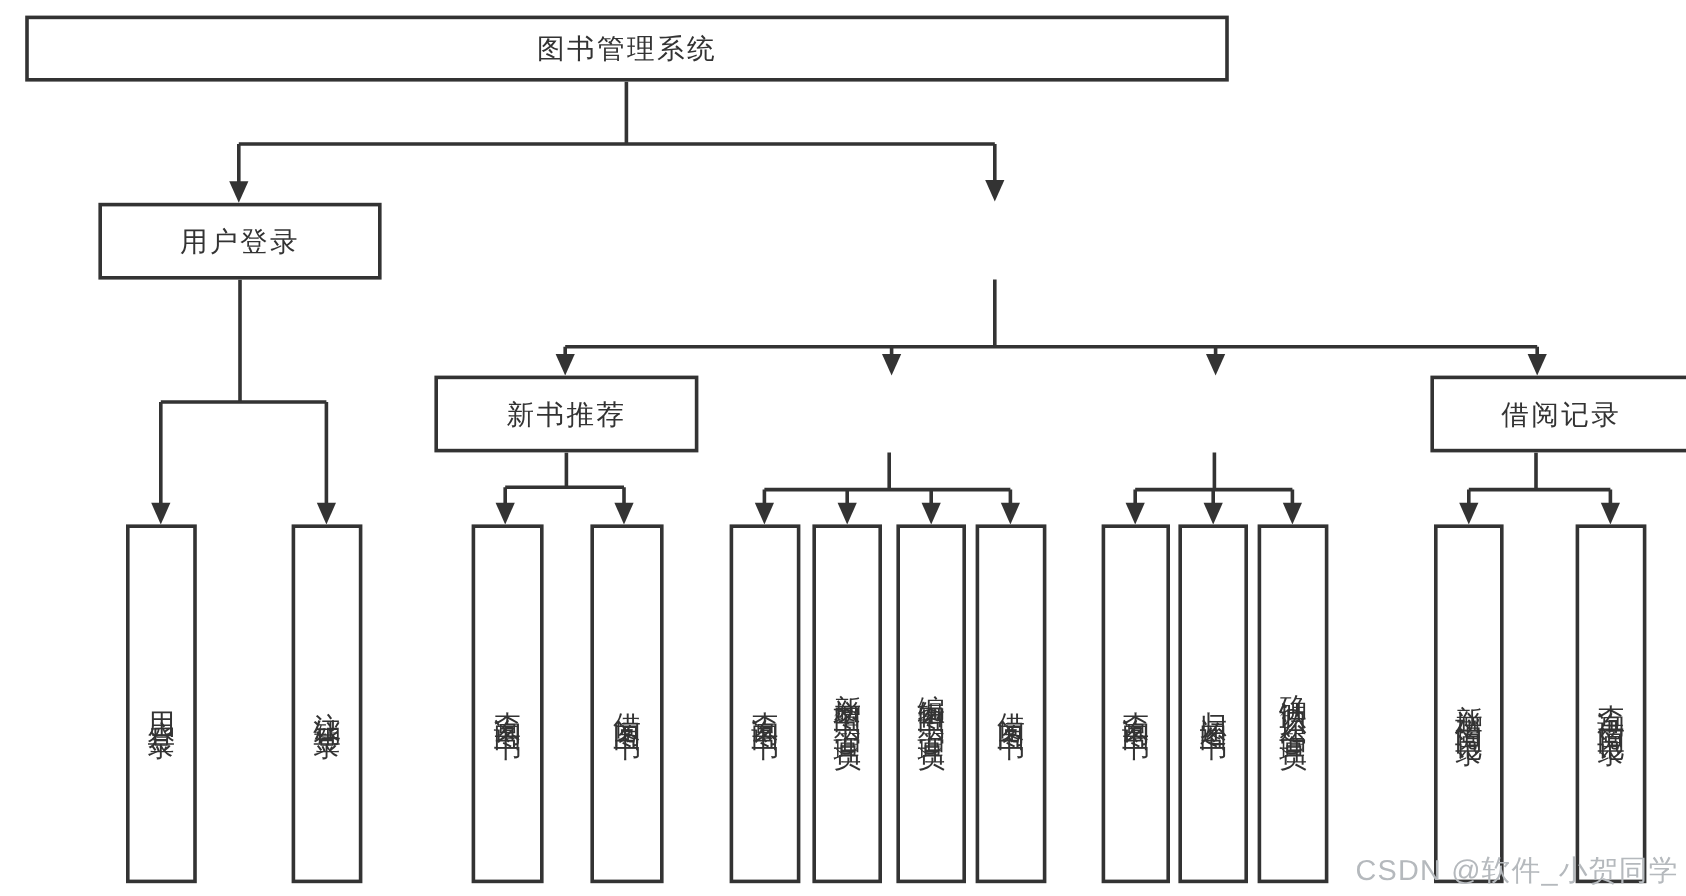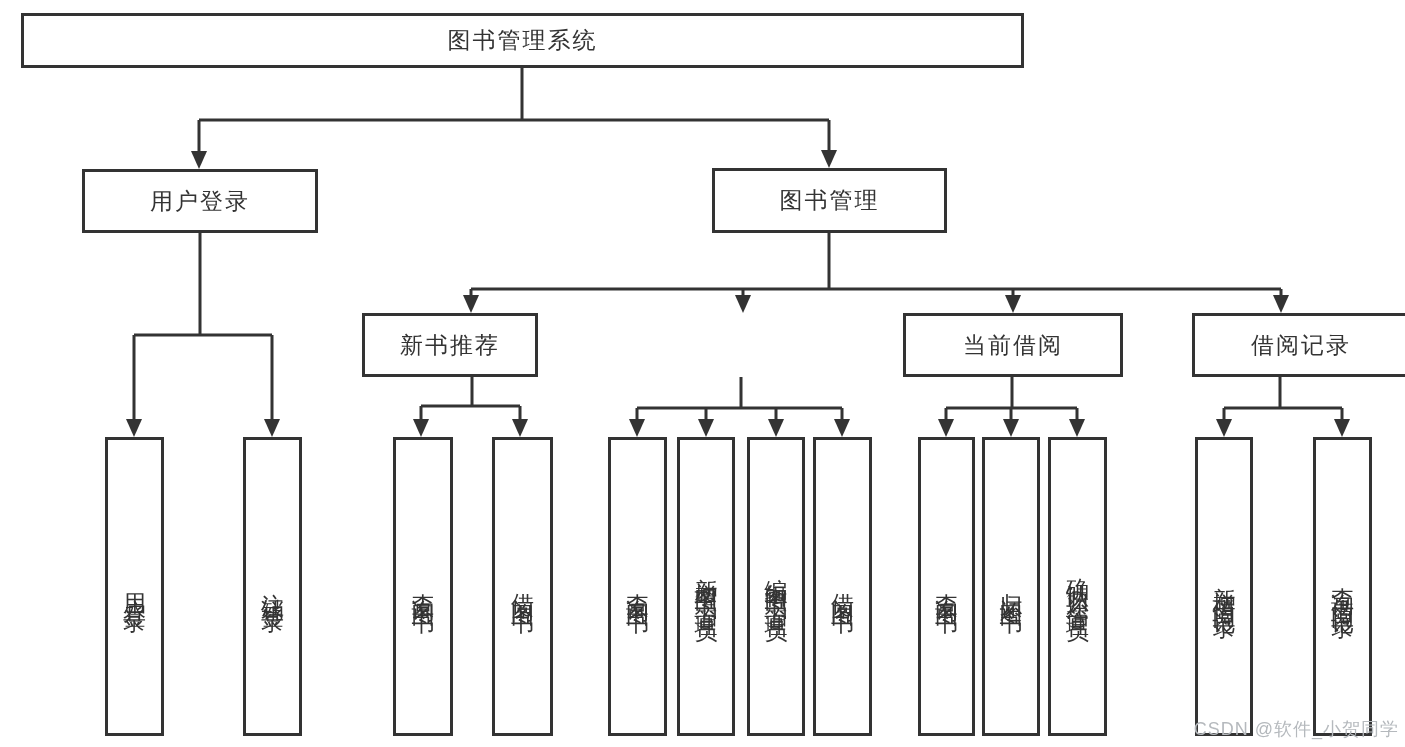--- a/index.html
+++ b/index.html
@@ -36,21 +36,21 @@
     writing-mode: vertical-rl;
     text-orientation: mixed;
     letter-spacing: 6px;
     line-height: 1.0;
     white-space: nowrap;
   }
   .watermark {
     position: absolute;
     right: 6px;
     bottom: 6px;
-    font-size: 18px;
+    font-size: 24px;
     letter-spacing: 1px;
     color: #b5b9bd;
     z-index: 3;
     white-space: nowrap;
   }
 </style>
 </head>
 <body>
 
 <div class="canvas">
@@ -96,29 +96,23 @@
     </g>
   </svg>
 
   <div class="node h" style="left:21px; top:13px; width:1003px; height:55px;">
     <span class="label">图书管理系统</span>
   </div>
 
   <div class="node h" style="left:82px; top:169px; width:236px; height:64px;">
     <span class="label">用户登录</span>
   </div>
-  <div class="node h" style="left:712px; top:168px; width:235px; height:65px;">
-    <span class="label">图书管理</span>
-  </div>
 
-  <div class="node h" style="left:362px; top:313px; width:176px; height:64px;">
+  <div class="node h" style="left:362px; top:313px; width:220px; height:64px;">
     <span class="label">新书推荐</span>
-  </div>
-  <div class="node h" style="left:903px; top:313px; width:220px; height:64px;">
-    <span class="label">当前借阅</span>
   </div>
   <div class="node h" style="left:1172px; top:313px; width:218px; height:64px;margin-left:20px;">
     <span class="label">借阅记录</span>
   </div>
 
   <div class="node v" style="left:105px; top:437px; width:59px; height:299px;">
     <span class="label">用户登录</span>
   </div>
   <div class="node v" style="left:243px; top:437px; width:59px; height:299px;">
     <span class="label">注销登录</span>

